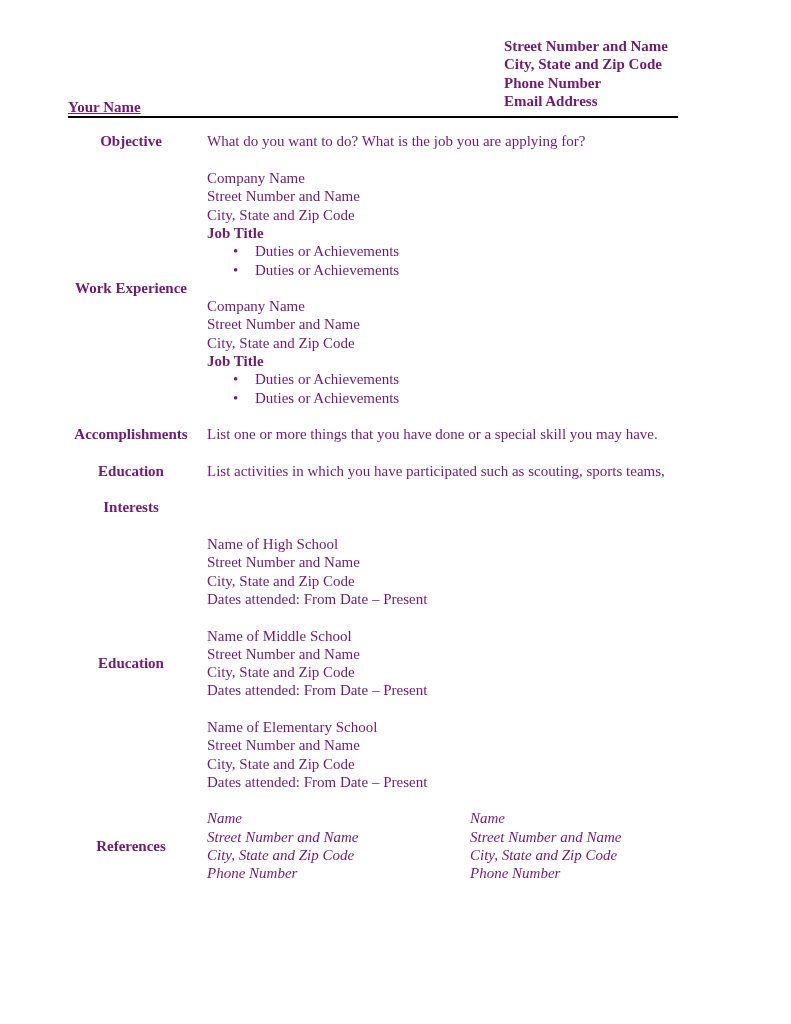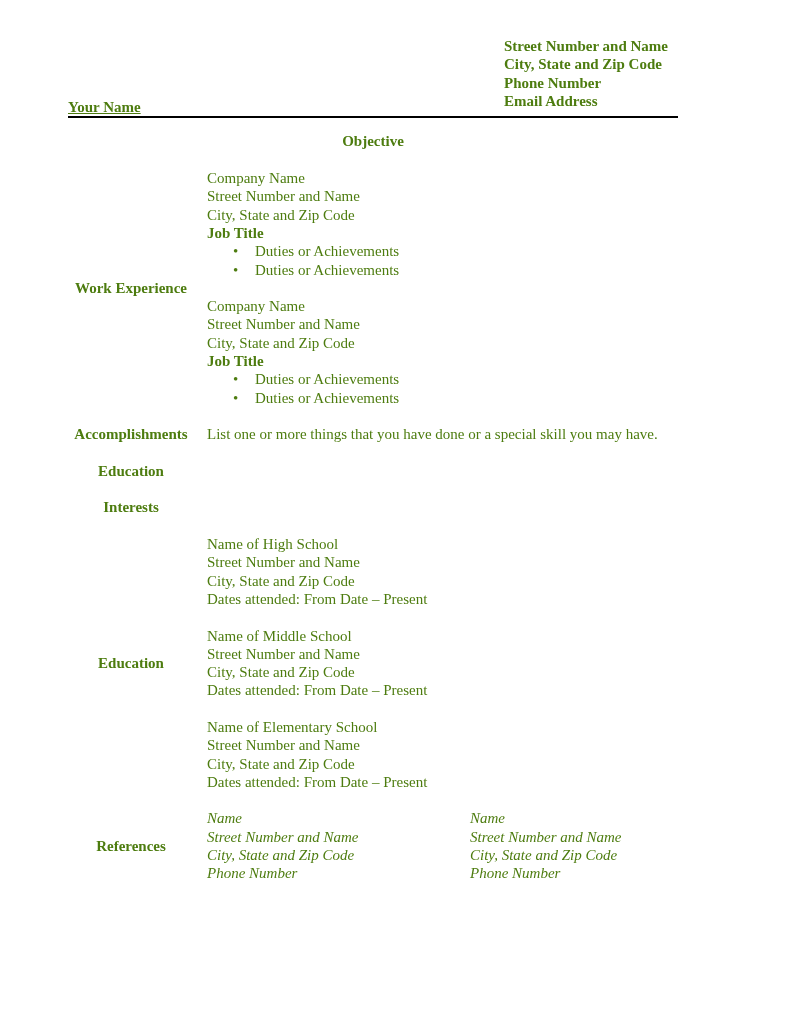--- a/index.html
+++ b/index.html
@@ -1,21 +1,21 @@
 <!DOCTYPE html>
 <html><head>
 <meta charset="utf-8">
 <style>
   html, body { margin: 0; padding: 0; background: #e8e8e8; }
   .page {
     position: relative;
     width: 791px;
     height: 1024px;
     background: #ffffff;
-    color: #4d7c0f;
+    color: #701a75;
     font-family: "Liberation Serif", "DejaVu Serif", serif;
     font-size: 15px;
     line-height: 18.3px;
     overflow: hidden;
     margin: 0 auto;
   }
   .inner { margin-left: 68px; width: 610px; }
 
   
   .header { padding-top: 37px; border-bottom: 2px solid #000; }
@@ -32,21 +32,21 @@
     text-decoration: underline;
     margin-top: -12px;
     width: -moz-fit-content;
     width: fit-content;
   }
 
   
   .main { margin-top: 14px; }
   .row { display: flex; align-items: center; }
   .row { margin-top: 18.3px; }
-  .row:first-child { margin-top: 0; flex-direction: column; }
+  .row:first-child { margin-top: 0; }
   .label {
     flex: none;
     width: 126px;
     text-align: center;
     font-weight: bold;
   }
   .content { flex: 1; margin-left: 13px; min-width: 0; }
   .bold { font-weight: bold; }
   .nowrap { white-space: nowrap; }
 
@@ -72,20 +72,23 @@
         <div>Phone Number</div>
         <div>Email Address</div>
       </div>
       <div class="your-name">Your Name</div>
     </div>
 
     <div class="main">
 
       <div class="row">
         <div class="label">Objective</div>
+        <div class="content">
+          <div class="nowrap">What do you want to do? What is the job you are applying for?</div>
+        </div>
       </div>
 
       <div class="row">
         <div class="label">Work Experience</div>
         <div class="content">
           <div class="job">
             <div>Company Name</div>
             <div>Street Number and Name</div>
             <div>City, State and Zip Code</div>
             <div class="bold">Job Title</div>
@@ -106,20 +109,21 @@
       <div class="row">
         <div class="label">Accomplishments</div>
         <div class="content">
           <div class="nowrap">List one or more things that you have done or a special skill you may have.</div>
         </div>
       </div>
 
       <div class="row">
         <div class="label">Education</div>
         <div class="content">
+          <div class="nowrap">List activities in which you have participated such as scouting, sports teams,</div>
         </div>
       </div>
 
       <div class="row">
         <div class="label">Interests</div>
       </div>
 
       <div class="row">
         <div class="label">Education</div>
         <div class="content">

